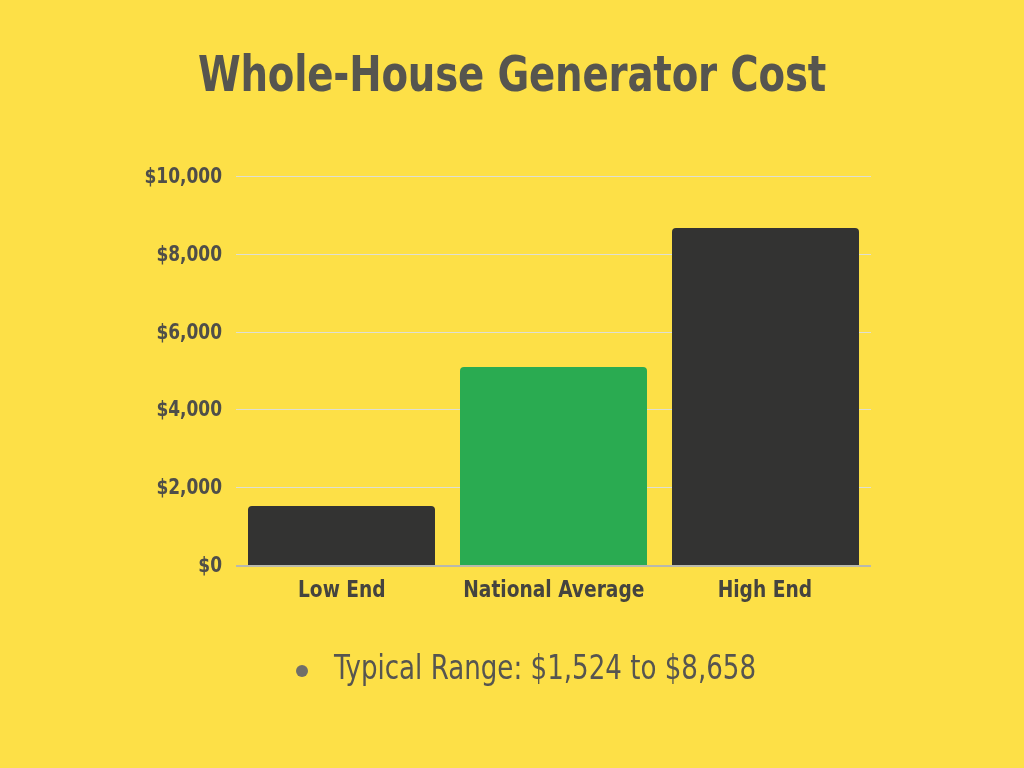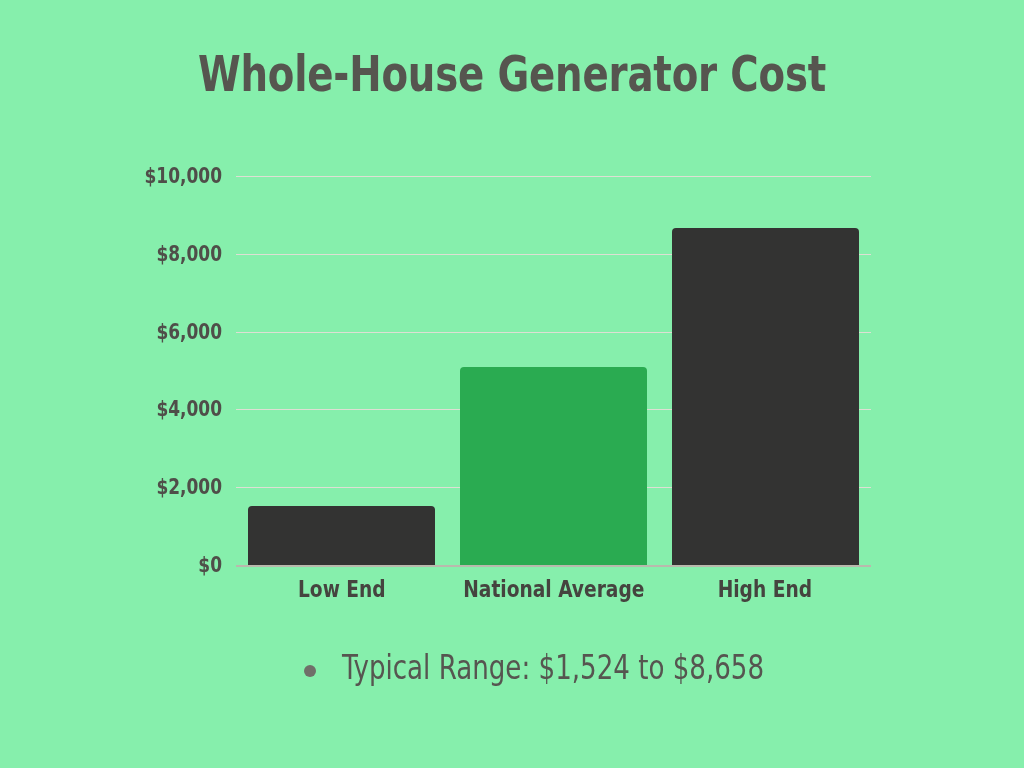--- a/index.html
+++ b/index.html
@@ -11,21 +11,21 @@
     height: 768px;
     background: #f7f7ee;
     font-family: "Liberation Sans", sans-serif;
     overflow: hidden;
     position: relative;
   }
 
   #infographic {
     position: absolute;
     inset: 0;
-    background: #86efac;
+    background: #fde047;
   }
 
   
   #chart-title {
     position: absolute;
     left: 0;
     right: 0;
     top: 48px;
     text-align: center;
     font-family: "DejaVu Sans Condensed", "Liberation Sans Narrow", "Liberation Sans", sans-serif;
@@ -96,21 +96,21 @@
     font-size: 23px;
     font-weight: 700;
     color: #45443f;
     white-space: nowrap;
     transform: scaleX(0.9);
   }
 
   
   #summary-list {
     position: absolute;
-    left: 300px;
+    left: 292px;
     top: 645px;
     margin: 0;
     padding: 0;
     list-style: none;
     text-decoration: underline;
   }
   #summary-list li {
     position: relative;
     padding-left: 42px;
     margin-bottom: 7px;

